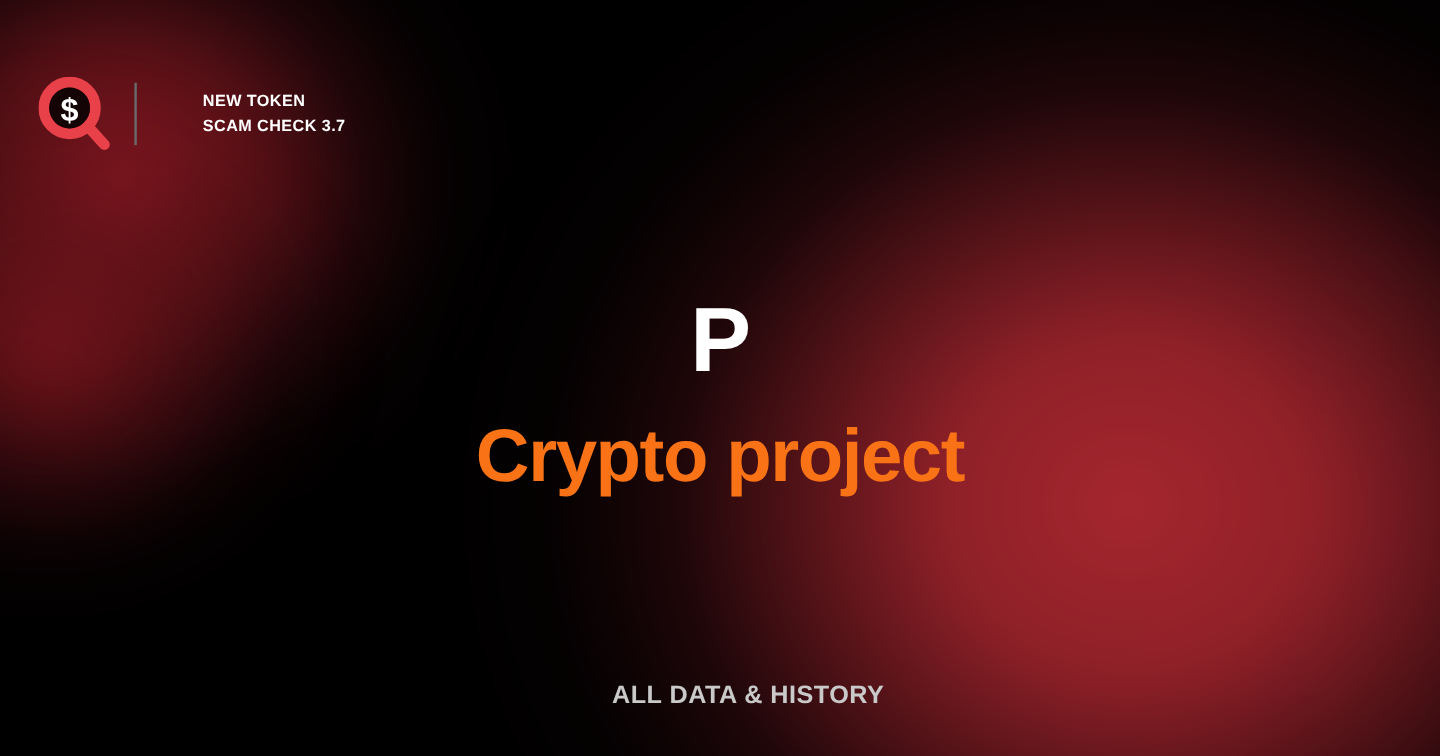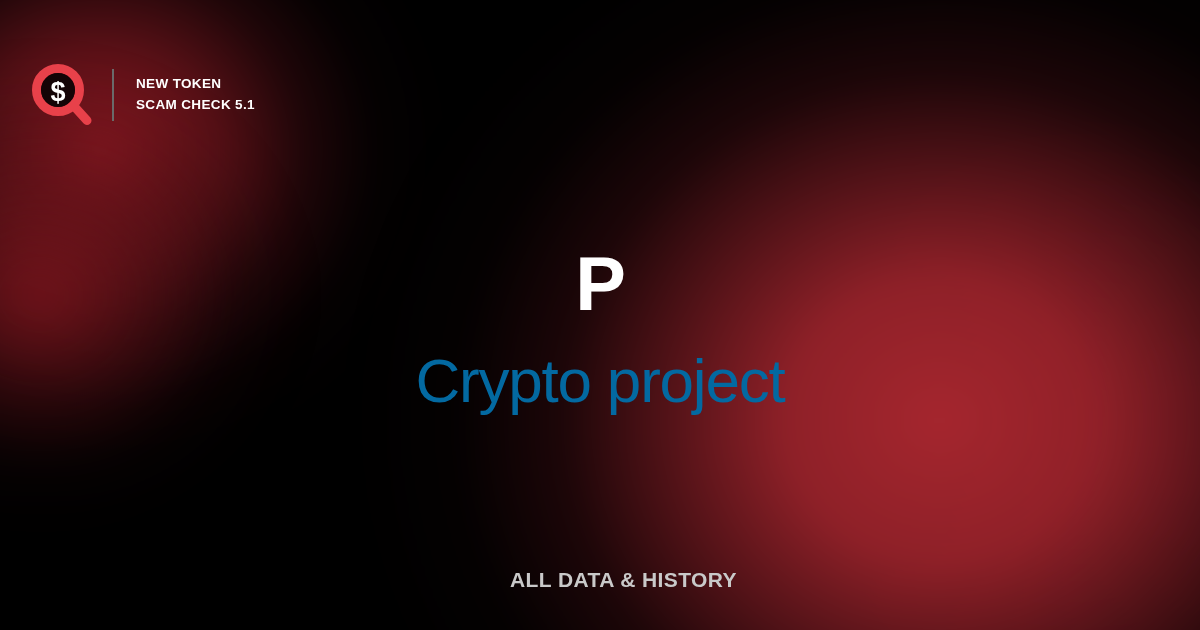--- a/index.html
+++ b/index.html
@@ -111,20 +111,21 @@
     margin: 0 22px 0 14px;
     flex: 0 0 auto;
   }
   .tagline {
     color: #ffffff;
     font-size: 13.5px;
     font-weight: bold;
     line-height: 1.52;
     letter-spacing: 0.35px;
     white-space: nowrap;
+    margin-left: 33px;
   }
   .tagline-line { display: block; }
 
   
   .center-block {
     position: absolute;
     left: 0;
     right: 0;
     top: 246px;
     text-align: center;
@@ -132,23 +133,23 @@
   }
   .token-symbol {
     color: #ffffff;
     font-size: 76px;
     font-weight: bold;
     line-height: 1;
     letter-spacing: -1px;
     margin: 0;
   }
   .token-title {
-    color: #0369a1;
+    color: #f97316;
     font-size: 62px;
-    font-weight: normal;
+    font-weight: bold;
     line-height: 1;
     letter-spacing: -1.2px;
     margin: 28px 0 0 0;
   }
 
   
   .footer-caption {
     position: absolute;
     left: 0;
     right: 0;
@@ -185,21 +186,21 @@
       <circle cx="26" cy="26" r="17" fill="#140406"></circle>
 
       <text x="26" y="36.5" text-anchor="middle" font-family="Liberation Sans, sans-serif" font-size="27" font-weight="bold" fill="#FFFFFF">$</text>
     </svg>
 
 
     <div class="logo-divider"></div>
 
     <div class="tagline">
       <span class="tagline-line">NEW TOKEN</span>
-      <span class="tagline-line">SCAM CHECK 5.1</span>
+      <span class="tagline-line">SCAM CHECK 3.7</span>
     </div>
 
   </div>
 
   <div class="center-block">
     <div class="token-symbol">P</div>
     <div class="token-title">Crypto project</div>
   </div>
 
   <div class="footer-caption">ALL DATA &amp; HISTORY</div>

